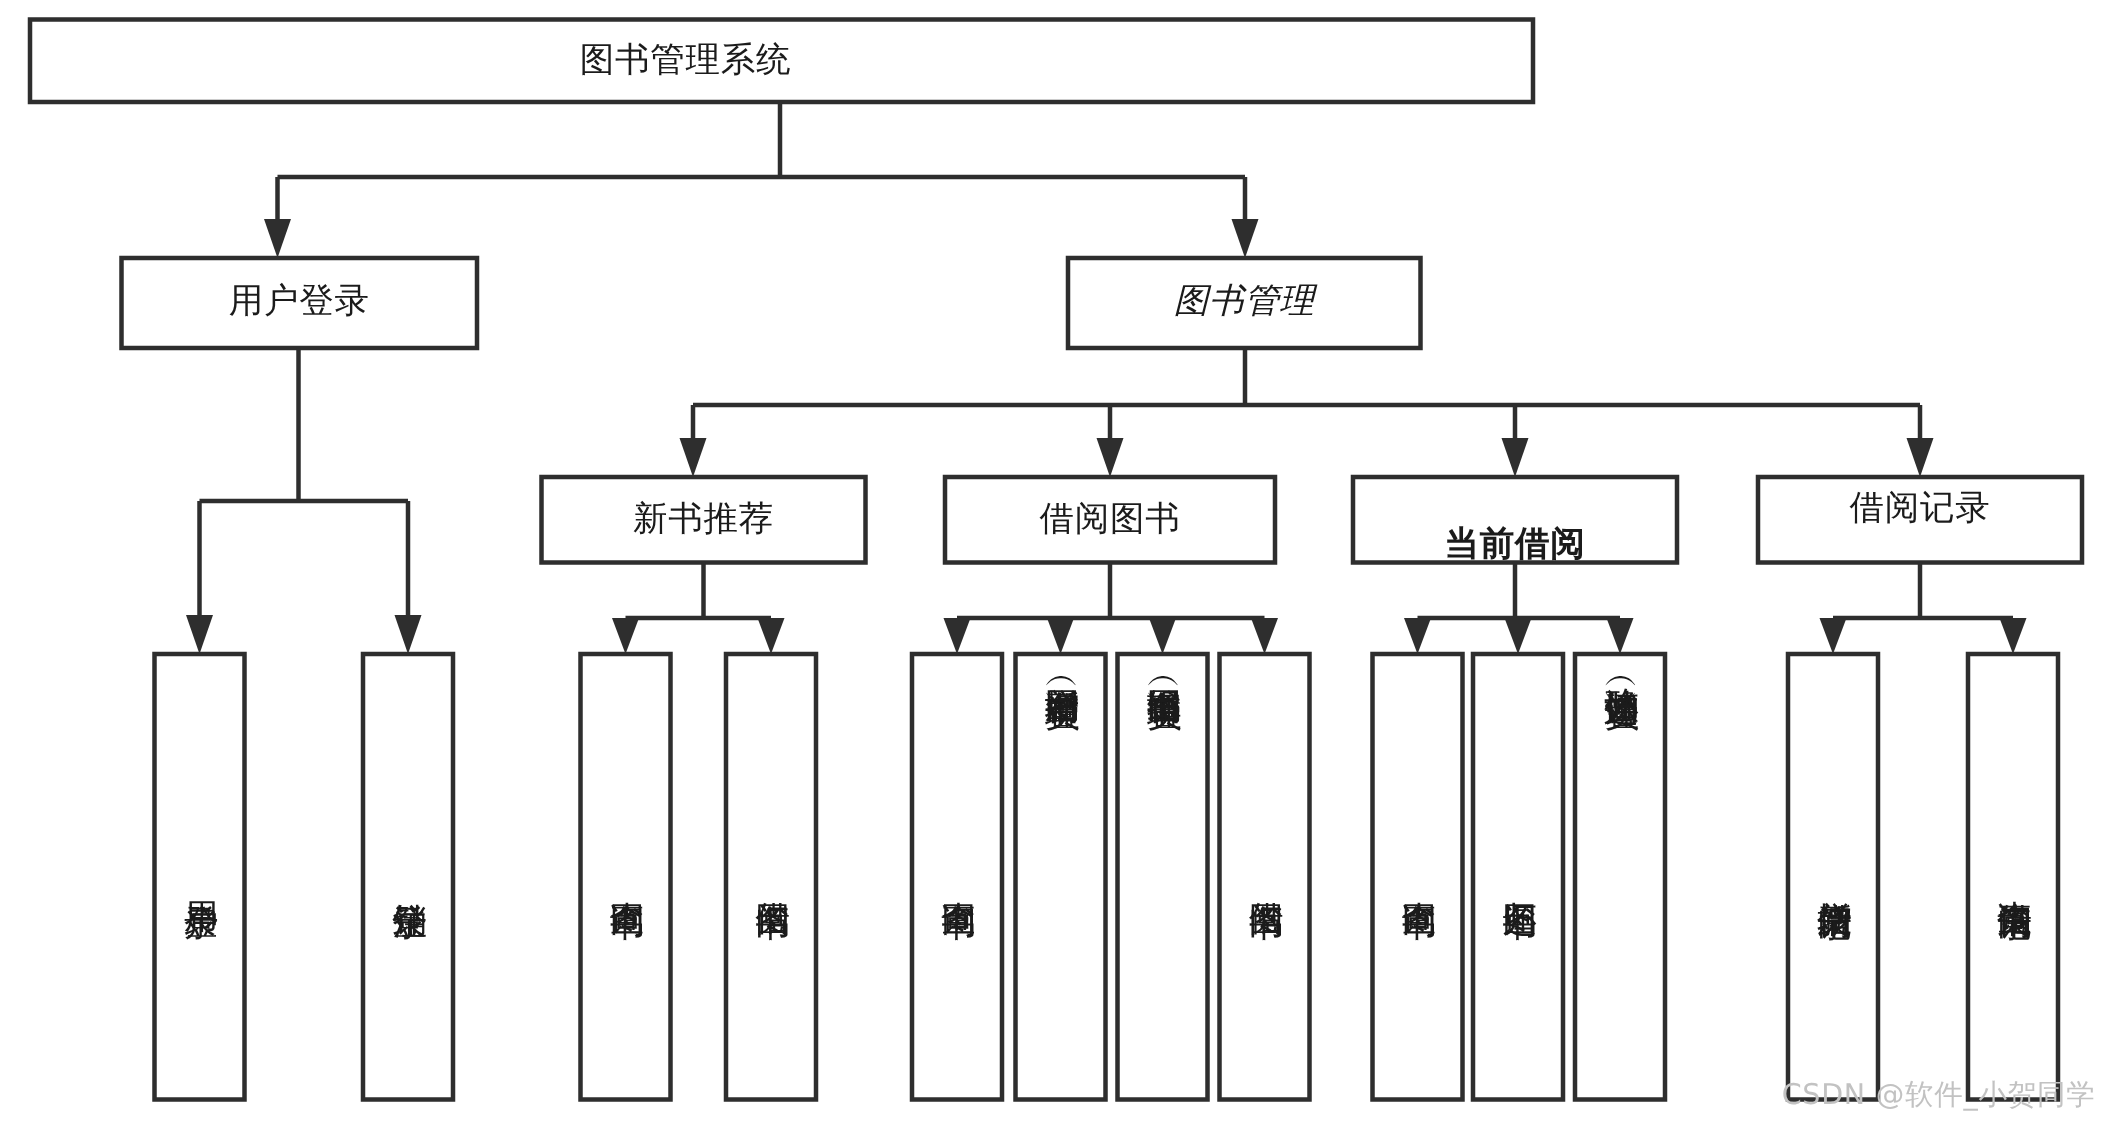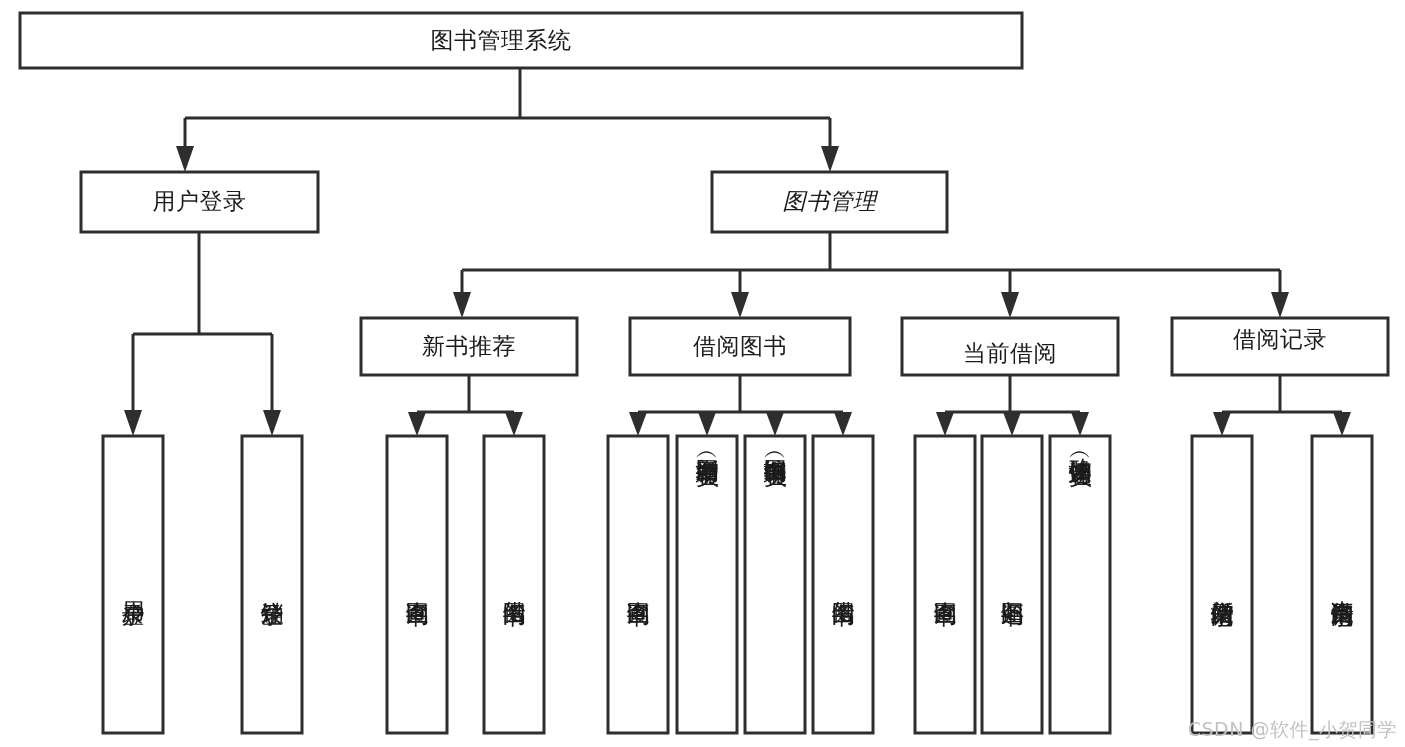--- a/index.html
+++ b/index.html
@@ -158,28 +158,28 @@
     <rect class="node-box" x="745" y="436" width="60" height="297"></rect>
     <rect class="node-box" x="813" y="436" width="60" height="297"></rect>
     <rect class="node-box" x="915" y="436" width="60" height="297"></rect>
     <rect class="node-box" x="982" y="436" width="60" height="297"></rect>
     <rect class="node-box" x="1050" y="436" width="60" height="297"></rect>
     <rect class="node-box" x="1192" y="436" width="60" height="297"></rect>
     <rect class="node-box" x="1312" y="436" width="60" height="297"></rect>
 
   </svg>
 
-  <div class="node-label-h" style="left:20px; top:13px; width:874px; height:55px;margin-left:44px;">图书管理系统</div>
+  <div class="node-label-h" style="left:20px; top:13px; width:874px; height:55px;">图书管理系统</div>
 
   <div class="node-label-h" style="left:81px; top:172px; width:237px; height:60px;">用户登录</div>
   <div class="node-label-h" style="left:712px; top:172px; width:235px; height:60px;font-style:italic;">图书管理</div>
 
   <div class="node-label-h" style="left:361px; top:318px; width:216px; height:57px;">新书推荐</div>
   <div class="node-label-h" style="left:630px; top:318px; width:220px; height:57px;">借阅图书</div>
-  <div class="node-label-h" style="left:902px; top:318px; width:216px; height:72px;">当前借阅</div>
+  <div class="node-label-h" style="left:902px; top:328px; width:216px; height:72px;font-weight:bold;">当前借阅</div>
   <div class="node-label-h" style="left:1172px; top:318px; width:216px; height:43px;">借阅记录</div>
 
   <div class="node-label-v" style="left:103px; top:436px; width:60px; height:297px;">用户登录</div>
   <div class="node-label-v" style="left:242px; top:436px; width:60px; height:297px;">注销登录</div>
   <div class="node-label-v" style="left:387px; top:436px; width:60px; height:297px;">查询图书</div>
   <div class="node-label-v" style="left:484px; top:436px; width:60px; height:297px;">借阅图书</div>
   <div class="node-label-v" style="left:608px; top:436px; width:60px; height:297px;">查询图书</div>
   <div class="node-label-v top-aligned" style="left:677px; top:436px; width:60px; height:297px;">新增图书（管理员）</div>
   <div class="node-label-v top-aligned" style="left:745px; top:436px; width:60px; height:297px;">编辑图书（管理员）</div>
   <div class="node-label-v" style="left:813px; top:436px; width:60px; height:297px;">借阅图书</div>

